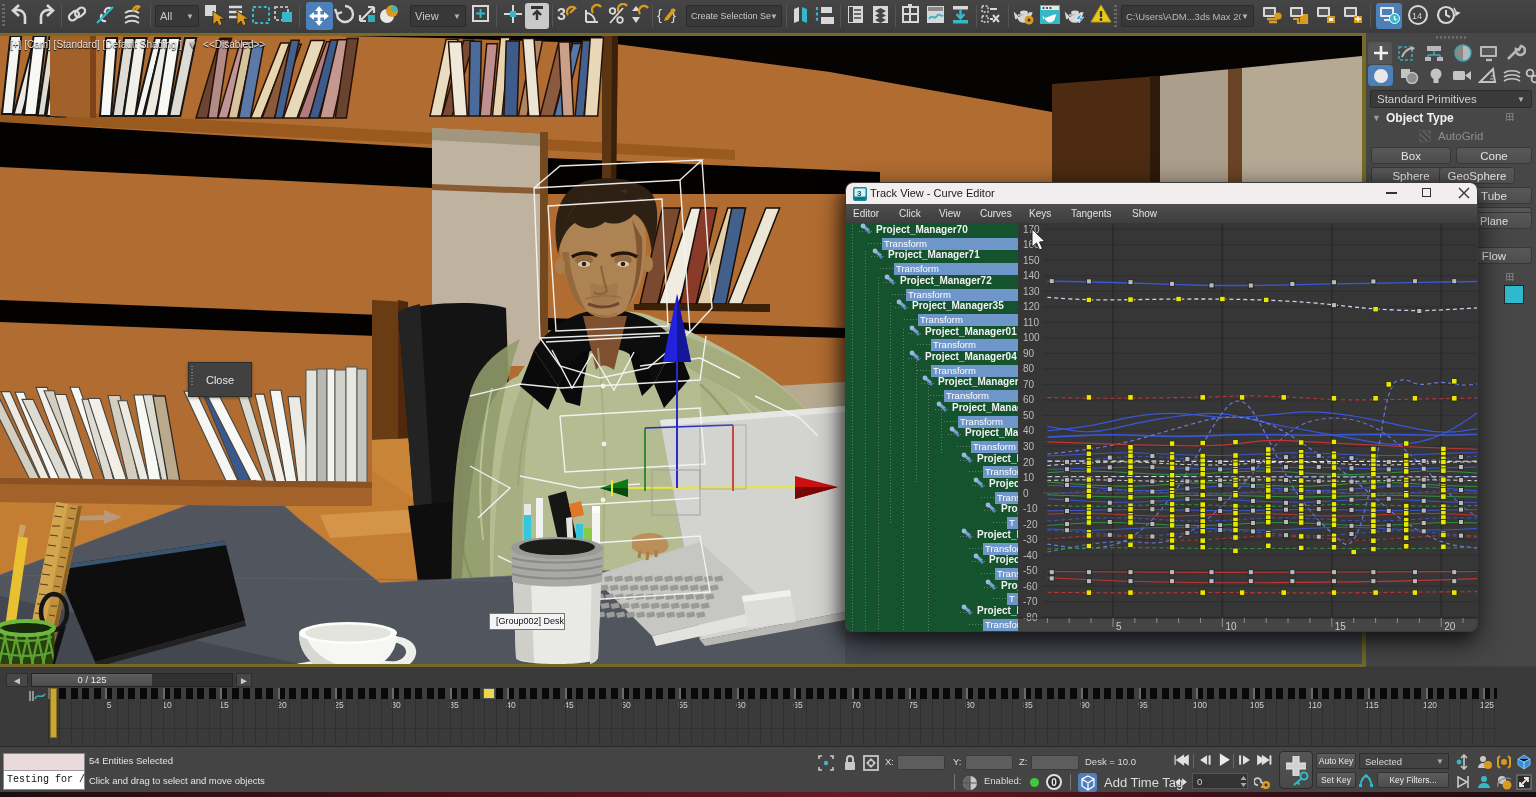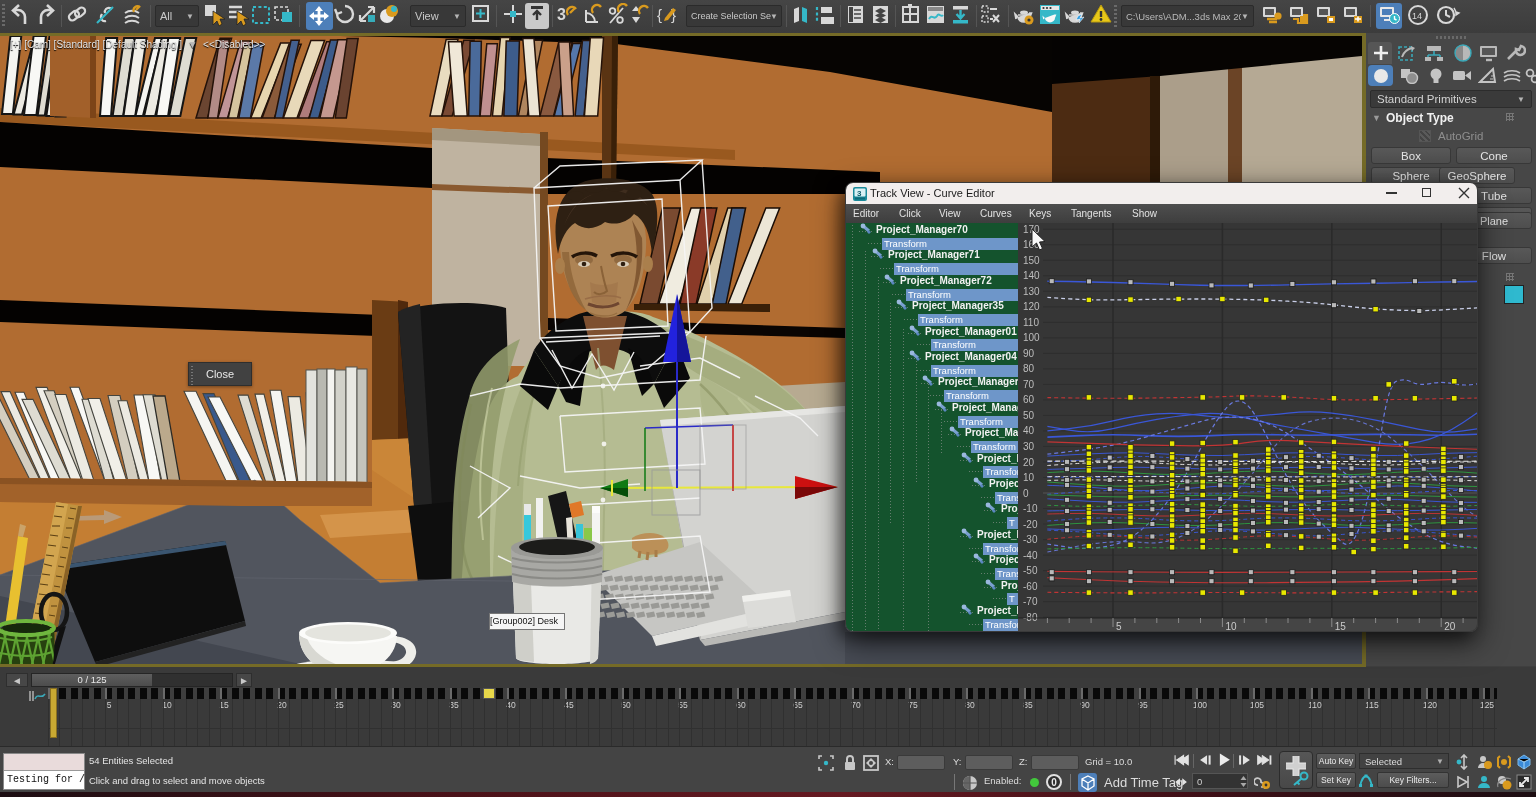--- a/index.html
+++ b/index.html
@@ -11,22 +11,22 @@
 .drop .arr{margin-left:auto;color:#b5b5b5;font-size:8px;}
 .bluebtn{background:#4d7fb9;border-radius:3px;}
 .litebtn{background:#c9c9c9;border-radius:3px;}
 
 #vpTop{left:0;top:33px;width:1365px;height:3px;background:#756b27;}
 #vpRight{left:1362px;top:33px;width:4px;height:634px;background:#756b27;}
 #vpBot{left:0;top:664px;width:1366px;height:3px;background:#756b27;}
 
 #scene{left:0;top:36px;width:1362px;height:628px;}
 #vplabel{left:10px;top:39px;font-size:10px;color:#e2e2e2;text-shadow:0 1px 1px #000;}
-#closebtn{left:188px;top:362px;width:64px;height:24px;background:#414141;border:1px solid #2e2e2e;color:#e8e8e8;font-size:11px;display:flex;align-items:center;justify-content:center;box-shadow:0 1px 3px rgba(0,0,0,.4);}#closebtn:before{content:"";position:absolute;left:2px;top:3px;width:2px;height:19px;background-image:repeating-linear-gradient(#777 0 1px,transparent 1px 3px);}
-#tooltip{left:489px;top:613px;width:76px;height:17px;background:#f5f5f5;border:1px solid #767676;color:#111;font-size:9px;line-height:15px;text-align:left;white-space:nowrap;}
+#closebtn{left:188px;top:362px;width:64px;height:35px;background:#414141;border:1px solid #2e2e2e;color:#e8e8e8;font-size:11px;display:flex;align-items:center;justify-content:center;box-shadow:0 1px 3px rgba(0,0,0,.4);}#closebtn:before{content:"";position:absolute;left:2px;top:3px;width:2px;height:19px;background-image:repeating-linear-gradient(#777 0 1px,transparent 1px 3px);}
+#tooltip{left:489px;top:613px;width:76px;height:17px;background:#f5f5f5;border:1px solid #767676;color:#111;font-size:9px;line-height:15px;text-align:right;white-space:nowrap;}
 
 #cpanel{left:1366px;top:33px;width:170px;height:633px;background:#474747;}
 
 #tvwin{left:845px;top:182px;width:633px;height:450px;border-radius:8px;overflow:hidden;box-shadow:0 10px 30px rgba(0,0,0,.65),-6px 6px 14px rgba(0,0,0,.35);border:1px solid #3a3a3a;}
 #tvtitle{left:0;top:0;width:633px;height:21px;background:#f2eeed;}
 #tvmenu{left:0;top:21px;width:633px;height:19px;background:linear-gradient(#4e4e4e,#3e3e3e);color:#e2e2e2;font-size:10px;}
 #tvmenu span{position:absolute;top:4px;}
 #tvtree{left:0;top:40px;width:172px;height:410px;background:#14532d;overflow:hidden;}
 #tvgraph{left:172px;top:40px;width:461px;height:410px;background:#363636;}
 
@@ -792,21 +792,21 @@
       <rect x="1" y="1" width="14" height="14" fill="none" stroke="#c8c8c8" stroke-width="1.8"></rect>
       <path d="M8,3 L13,8 L8,13 L3,8 Z" fill="#c8c8c8"></path>
       <circle cx="8" cy="8" r="2" fill="#444"></circle>
     </svg>
     <div style="position:absolute;left:885px;top:9px;font-size:9.5px;color:#dcdcdc">X:</div>
     <div style="position:absolute;left:897px;top:8px;width:48px;height:15px;background:#5d5d5d;border:1px solid #3a3a3a;border-radius:2px"></div>
     <div style="position:absolute;left:953px;top:9px;font-size:9.5px;color:#dcdcdc">Y:</div>
     <div style="position:absolute;left:965px;top:8px;width:48px;height:15px;background:#5d5d5d;border:1px solid #3a3a3a;border-radius:2px"></div>
     <div style="position:absolute;left:1019px;top:9px;font-size:9.5px;color:#dcdcdc">Z:</div>
     <div style="position:absolute;left:1031px;top:8px;width:48px;height:15px;background:#5d5d5d;border:1px solid #3a3a3a;border-radius:2px"></div>
-    <div style="position:absolute;left:1085px;top:9px;font-size:9.5px;color:#dcdcdc">Grid = 10.0</div>
+    <div style="position:absolute;left:1085px;top:9px;font-size:9.5px;color:#dcdcdc">Desk = 10.0</div>
     <div style="position:absolute;left:954px;top:27px;width:1px;height:16px;background:#777"></div>
     <svg style="position:absolute;left:962px;top:28px" width="16" height="16" viewBox="0 0 16 16">
       <circle cx="8" cy="8" r="7" fill="#c8c8c8"></circle>
       <path d="M8,1 a7,7 0 0 0 0,14 Z" fill="#666"></path>
       <path d="M8,1 L8,15 M1,8 L15,8" stroke="#555" stroke-width="1.2"></path>
     </svg>
     <div style="position:absolute;left:984px;top:28px;font-size:9.5px;color:#dcdcdc">Enabled:</div>
     <div style="position:absolute;left:1030px;top:31px;width:9px;height:9px;border-radius:50%;background:#42c83c"></div>
     <div style="position:absolute;left:1046px;top:27px;width:16px;height:16px;border-radius:50%;background:#2e2e2e;border:2px solid #e0e0e0;color:#e8e8e8;font-size:10px;font-weight:bold;text-align:center;line-height:13px">0</div>
     <div style="position:absolute;left:1070px;top:27px;width:1px;height:16px;background:#777"></div>

